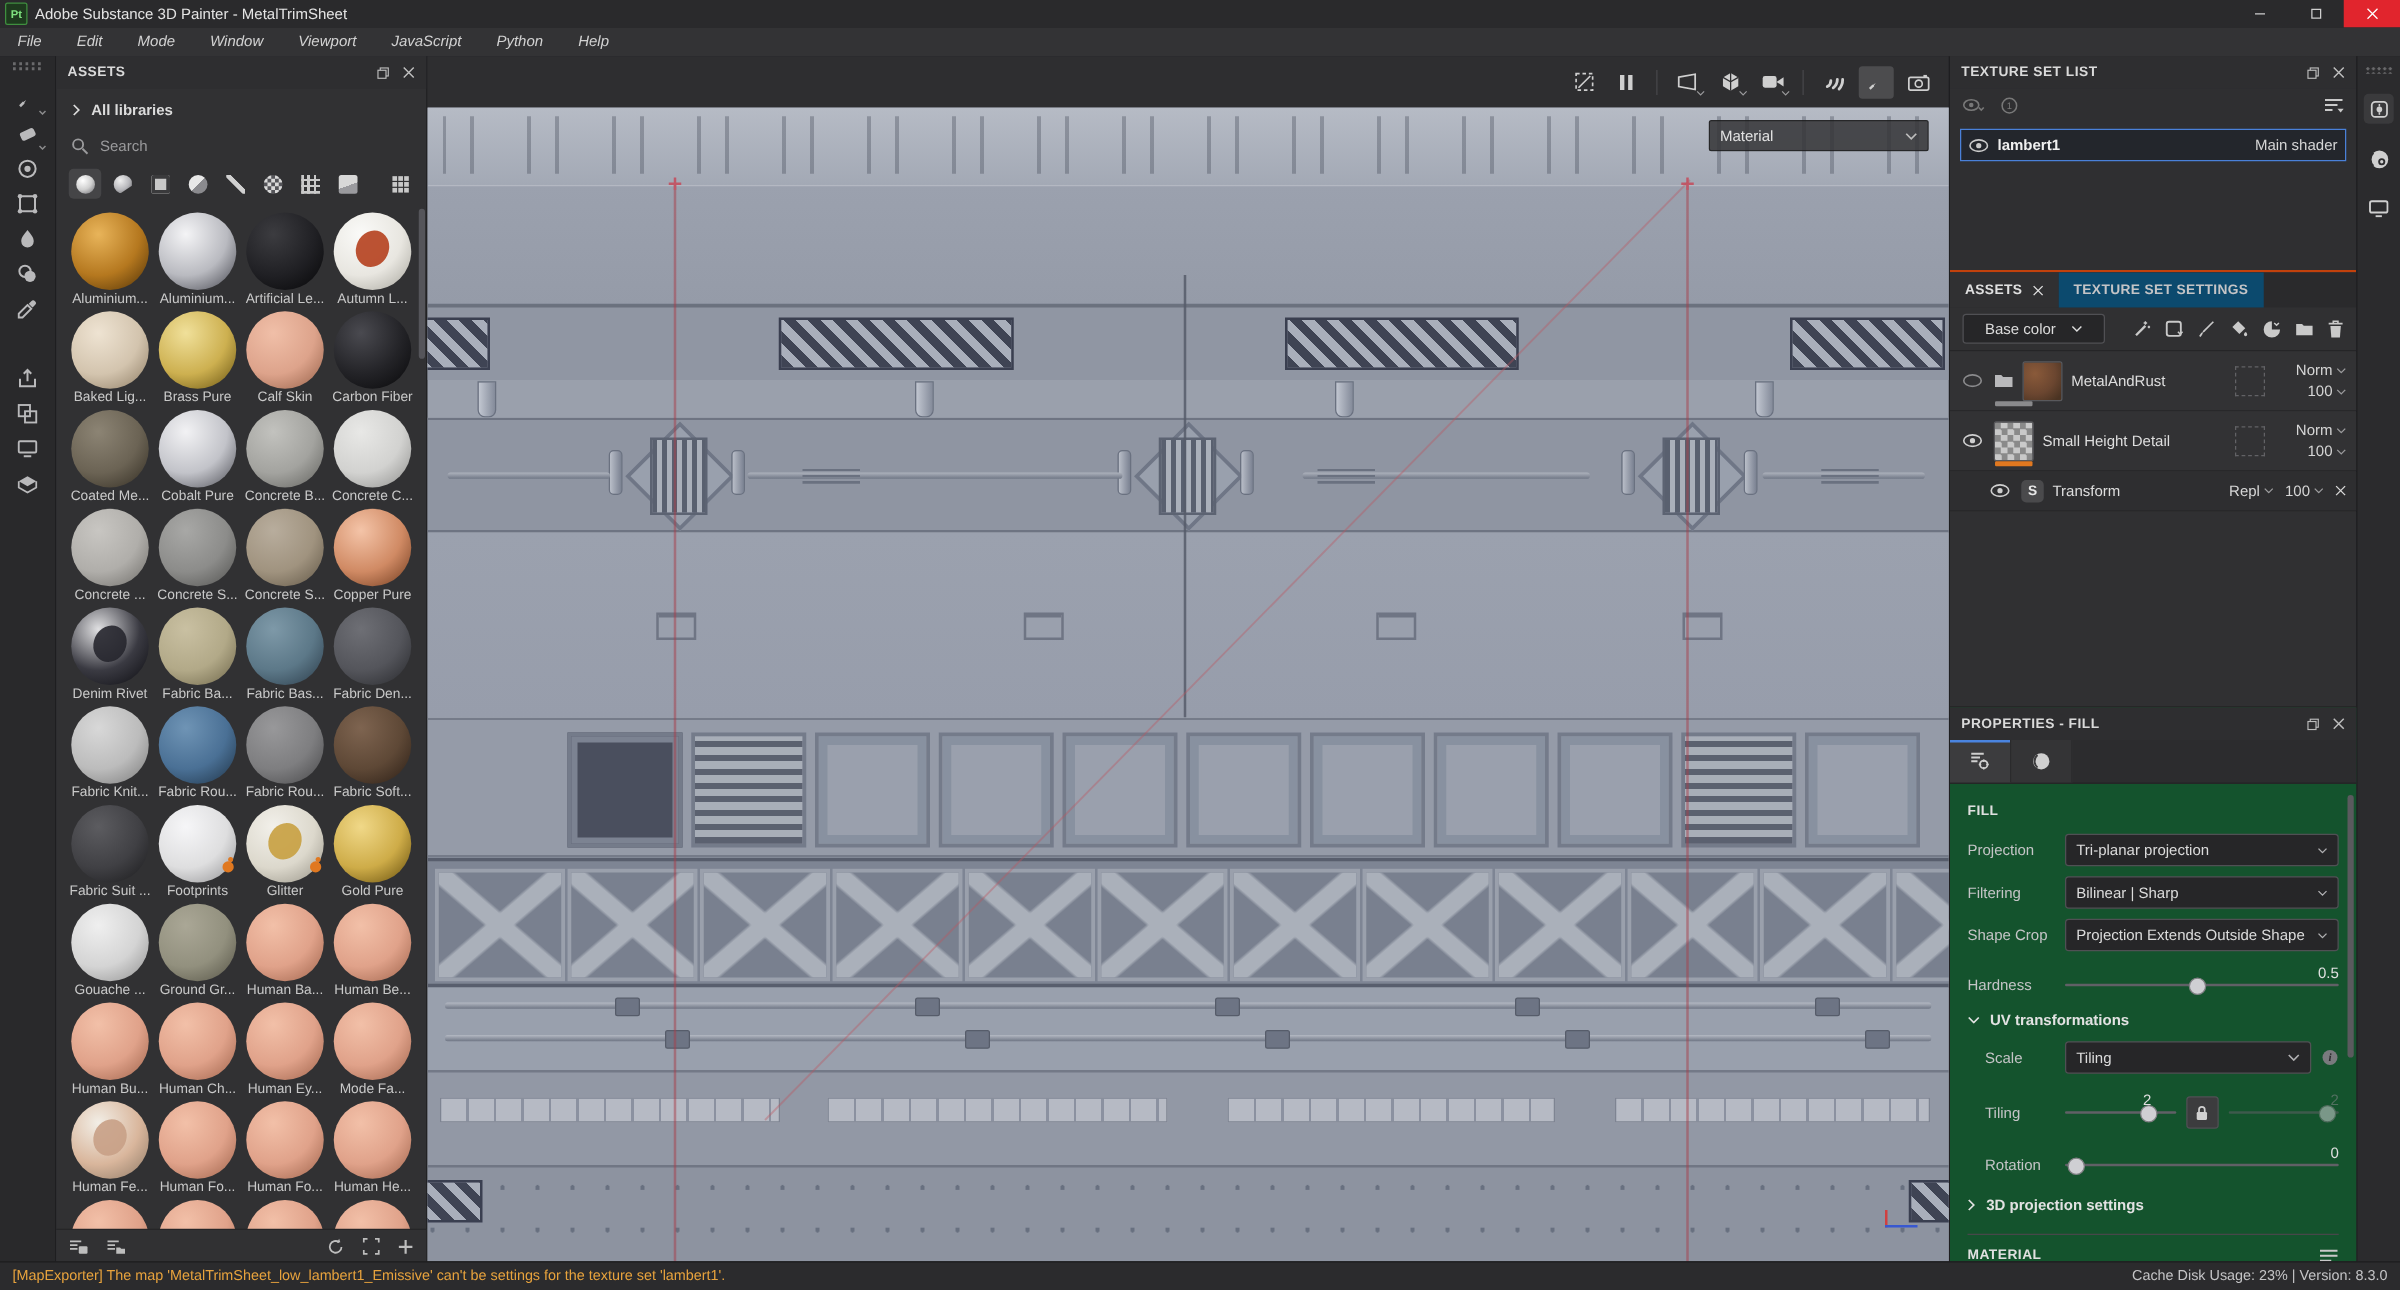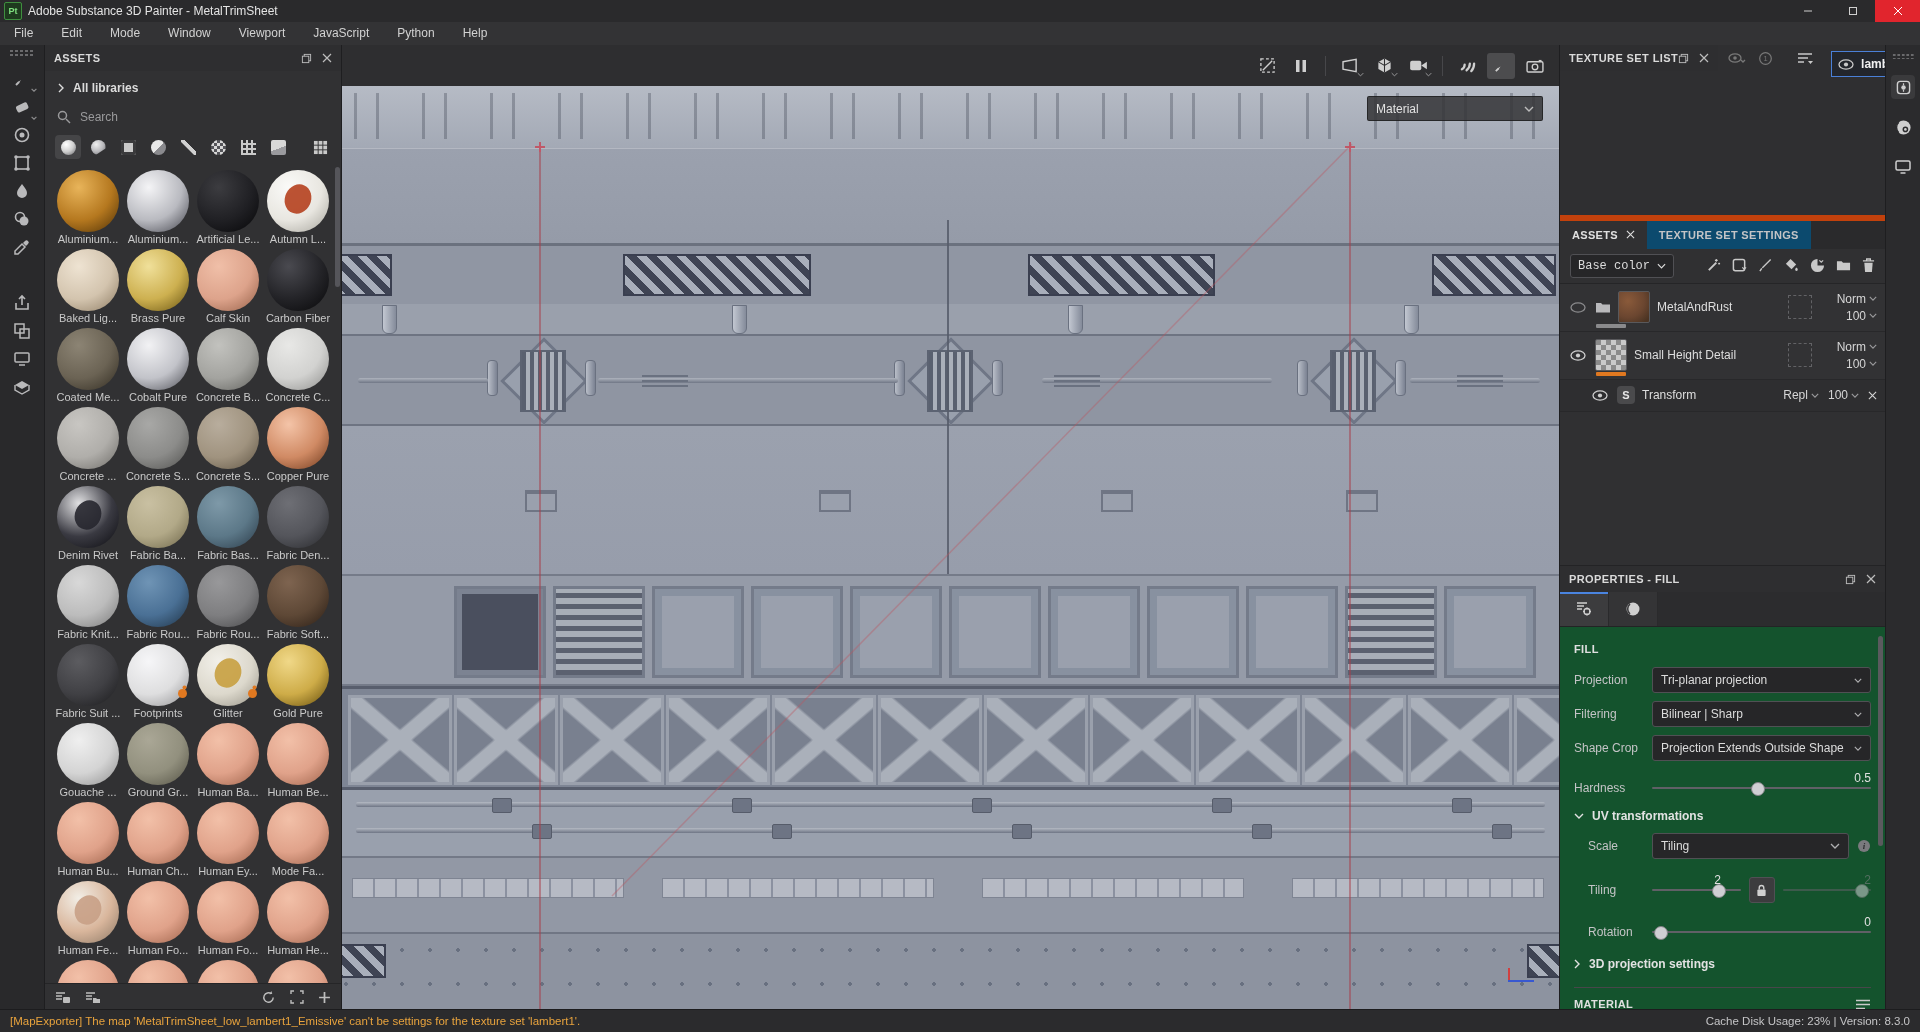--- a/index.html
+++ b/index.html
@@ -7,21 +7,21 @@
   svg{display:block}
   .ic{color:#c9c9c9}
   
   .titlebar{position:absolute;left:0;top:0;right:0;height:22px;background:#2a2a2c;display:flex;align-items:center;border-bottom:1px solid #1c1c1e;}
   .app-logo{width:16px;height:16px;margin:0 6px 0 4px;background:#1e3a1e;border:1px solid #3f8f3f;color:#7fe07f;font-size:9px;font-weight:bold;display:flex;align-items:center;justify-content:center;border-radius:2px;}
   .titlebar .title{font-size:12px;color:#e4e4e4;}
   .win-controls{margin-left:auto;display:flex;height:100%;}
   .winbtn{width:45px;height:100%;display:flex;align-items:center;justify-content:center;color:#cfcfcf;}
   .winbtn.close{background:#e1252d;color:#fff;}
   
-  .menubar{position:absolute;left:0;top:22px;right:0;height:23px;background:#333335;display:flex;align-items:center;border-bottom:1px solid #232325;}
+  .menubar{position:absolute;left:0;top:22px;right:0;height:23px;background:#333335;display:flex;align-items:center;border-bottom:1px solid #232325;font-style:italic;}
   .menu-item{padding:0 14px;line-height:23px;color:#d2d2d2;cursor:default;}
   
   .main{position:absolute;left:0;top:45px;right:0;bottom:22px;display:flex;}
   
   .toolstrip{width:44px;background:#29292b;border-right:1px solid #1e1e20;display:flex;flex-direction:column;align-items:center;padding-top:4px;flex:none;}
   .ts-handle{width:26px;height:8px;margin-bottom:8px;background:radial-gradient(circle 1.2px,#6a6a6c 98%,transparent) 0 0/5px 4px;}
   .tool{width:32px;height:28px;display:flex;align-items:center;justify-content:center;color:#b9b9bb;position:relative;border-radius:3px;}
   .tool .sub{position:absolute;right:1px;bottom:1px;color:#8a8a8c}
   .tool-gap{height:28px}
   
@@ -85,32 +85,32 @@
   .vp-redseam{top:62px;bottom:0;width:2px;background:rgba(168,62,74,.5);}
   .vp-cross{width:10px;height:10px;background:linear-gradient(#c05868,#c05868) 50% 0/2px 100% no-repeat,linear-gradient(#c05868,#c05868) 0 50%/100% 2px no-repeat;}
   .vp-gizmo{width:34px;height:22px;}
   .vp-gizmo::before{content:"";position:absolute;left:6px;bottom:2px;width:2px;height:14px;background:#d04040;}
   .vp-gizmo::after{content:"";position:absolute;left:6px;bottom:2px;width:26px;height:2px;background:#3858d0;}
   .vp-diagsvg{position:absolute;inset:0;pointer-events:none;}
   .material-dd{position:absolute;top:10px;right:16px;width:158px;height:23px;background:rgba(52,52,54,.85);border:1px solid rgba(18,18,18,.6);border-radius:2px;display:flex;align-items:center;padding:0 8px;color:#e2e2e2;z-index:5;}
   .material-dd .chev{margin-left:auto;color:#bdbdbd}
   
   .right-col{width:325px;background:#2f2f31;border-left:1px solid #1e1e20;display:flex;flex-direction:column;flex:none;}
-  .tsl{height:180px;display:flex;flex-direction:row;border-bottom:6px solid #c2410c;}
+  .tsl{height:180px;display:flex;flex-direction:column;border-bottom:2px solid #c2410c;}
   .tsl-iconrow{height:26px;display:flex;align-items:center;gap:12px;padding:0 10px;color:#787878;}
   .tsl-row{margin:6px 8px 0;height:24px;border:1px solid #4a80d8;background:#23262c;display:flex;align-items:center;gap:7px;padding:0 6px;}
   .tsl-row .nm{font-weight:bold;color:#f0f0f0;}
   .tsl-row .sh{margin-left:auto;color:#d6d6d6;}
   
   .layers{height:365px;display:flex;flex-direction:column;border-bottom:1px solid #232325;background:#303032;}
   .layer-tabs{height:28px;display:flex;align-items:stretch;background:#2a2a2c;}
   .ltab{display:flex;align-items:center;gap:8px;padding:0 12px;font-size:11px;font-weight:bold;letter-spacing:.3px;color:#e0e0e0;background:#303032;}
   .ltab.inactive{background:#0c4a6e;color:#c4c4c6;}
   .layer-toolbar{height:34px;display:flex;align-items:center;gap:11px;padding:0 10px;border-bottom:1px solid #252527;}
-  .chan-dd{width:88px;height:22px;background:#262628;border:1px solid #505054;border-radius:3px;display:flex;align-items:center;padding:0 7px;gap:4px;color:#dcdcdc;font-family:Liberation Mono, monospace;}
+  .chan-dd{width:88px;height:22px;background:#262628;border:1px solid #505054;border-radius:3px;display:flex;align-items:center;padding:0 17px;gap:4px;color:#dcdcdc;}
   .chan-dd .chev{margin-left:auto}
   .lt-spacer{flex:1}
   .layer-rows{flex:1;overflow:hidden;}
   .layer-row{position:relative;height:47px;display:flex;align-items:center;gap:7px;padding:0 8px;border-bottom:1px solid #28282a;background:#323234;}
   .layer-row .eye{width:20px;color:#cfcfcf;display:flex;justify-content:center;}
   .layer-row .thumb{width:30px;height:30px;border:1px solid #59595c;border-radius:2px;flex:none;}
   .thumb-rust{background:radial-gradient(circle at 30% 30%,#8a5a3a,#6b4630 55%,#4a3322 90%);}
   .thumb-checker{background:repeating-conic-gradient(#c9c9c9 0 25%,#8a8a8a 0 50%) 0 0/10px 10px;}
   .layer-row .lname{color:#dedede;}
   .layer-row .mask{margin-left:auto;width:22px;height:22px;border:1px dashed #6e6e72;opacity:.8;}

